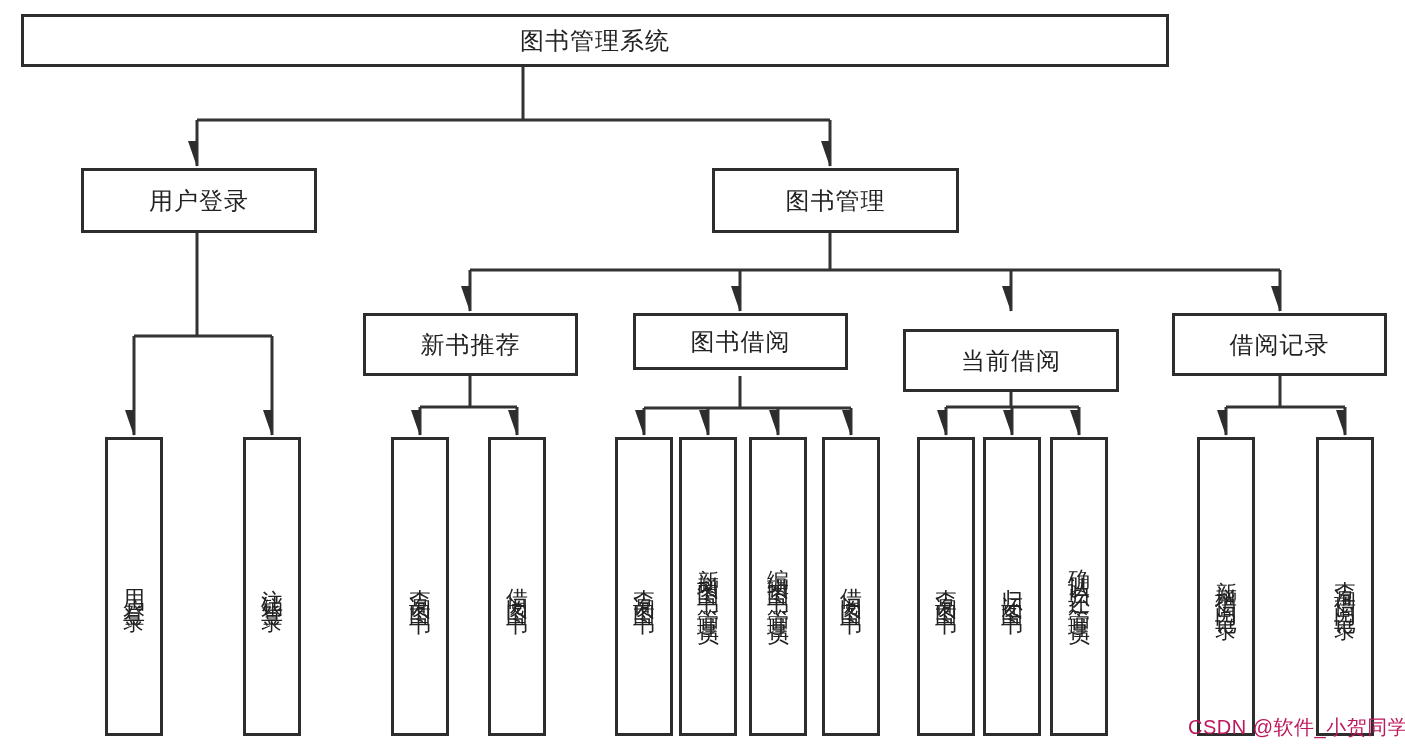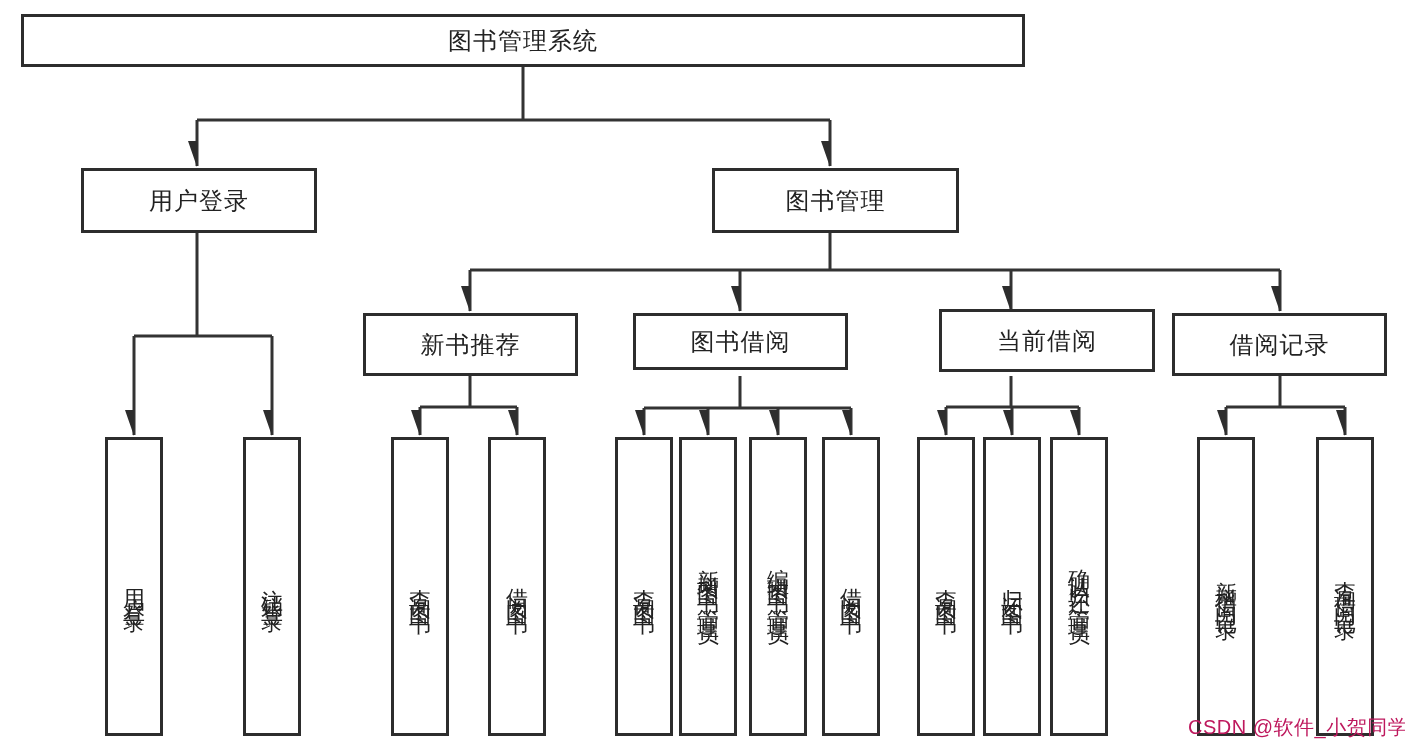--- a/index.html
+++ b/index.html
@@ -46,26 +46,26 @@
     left: 1188px;
     top: 714px;
     width: 215px;
     font-size: 20px;
     color: #be185d;
     white-space: nowrap;
     z-index: 3;
     letter-spacing: 0.5px;
   }
   
-  .n-root  { left: 21px;  top: 14px;  width: 1004px; height: 53px; }
+  .n-root  { left: 21px;  top: 14px;  width: 1148px; height: 53px; }
   .n-l2a   { left: 81px;  top: 168px; width: 236px;  height: 65px; }
   .n-l2b   { left: 712px; top: 168px; width: 247px;  height: 65px; }
   .n-s0    { left: 363px; top: 313px; width: 215px;  height: 63px; }
   .n-s1    { left: 633px; top: 313px; width: 215px;  height: 57px; }
-  .n-s2    { left: 903px; top: 309px; width: 216px;  height: 63px; margin-left: 36px; }
+  .n-s2    { left: 903px; top: 329px; width: 216px;  height: 63px; }
   .n-s3    { left: 1172px;top: 313px; width: 215px;  height: 63px; }
   .leaf    { top: 437px; width: 58px; height: 299px; }
   .f-a0 { left: 105px; }  .f-a1 { left: 243px; }
   .f-b0 { left: 391px; }  .f-b1 { left: 488px; }
   .f-c0 { left: 615px; }  .f-c1 { left: 679px; }  .f-c2 { left: 749px; }  .f-c3 { left: 822px; }
   .f-d0 { left: 917px; }  .f-d1 { left: 983px; }  .f-d2 { left: 1050px; }
   .f-e0 { left: 1197px; } .f-e1 { left: 1316px; }
 </style>
 </head>
 <body>

